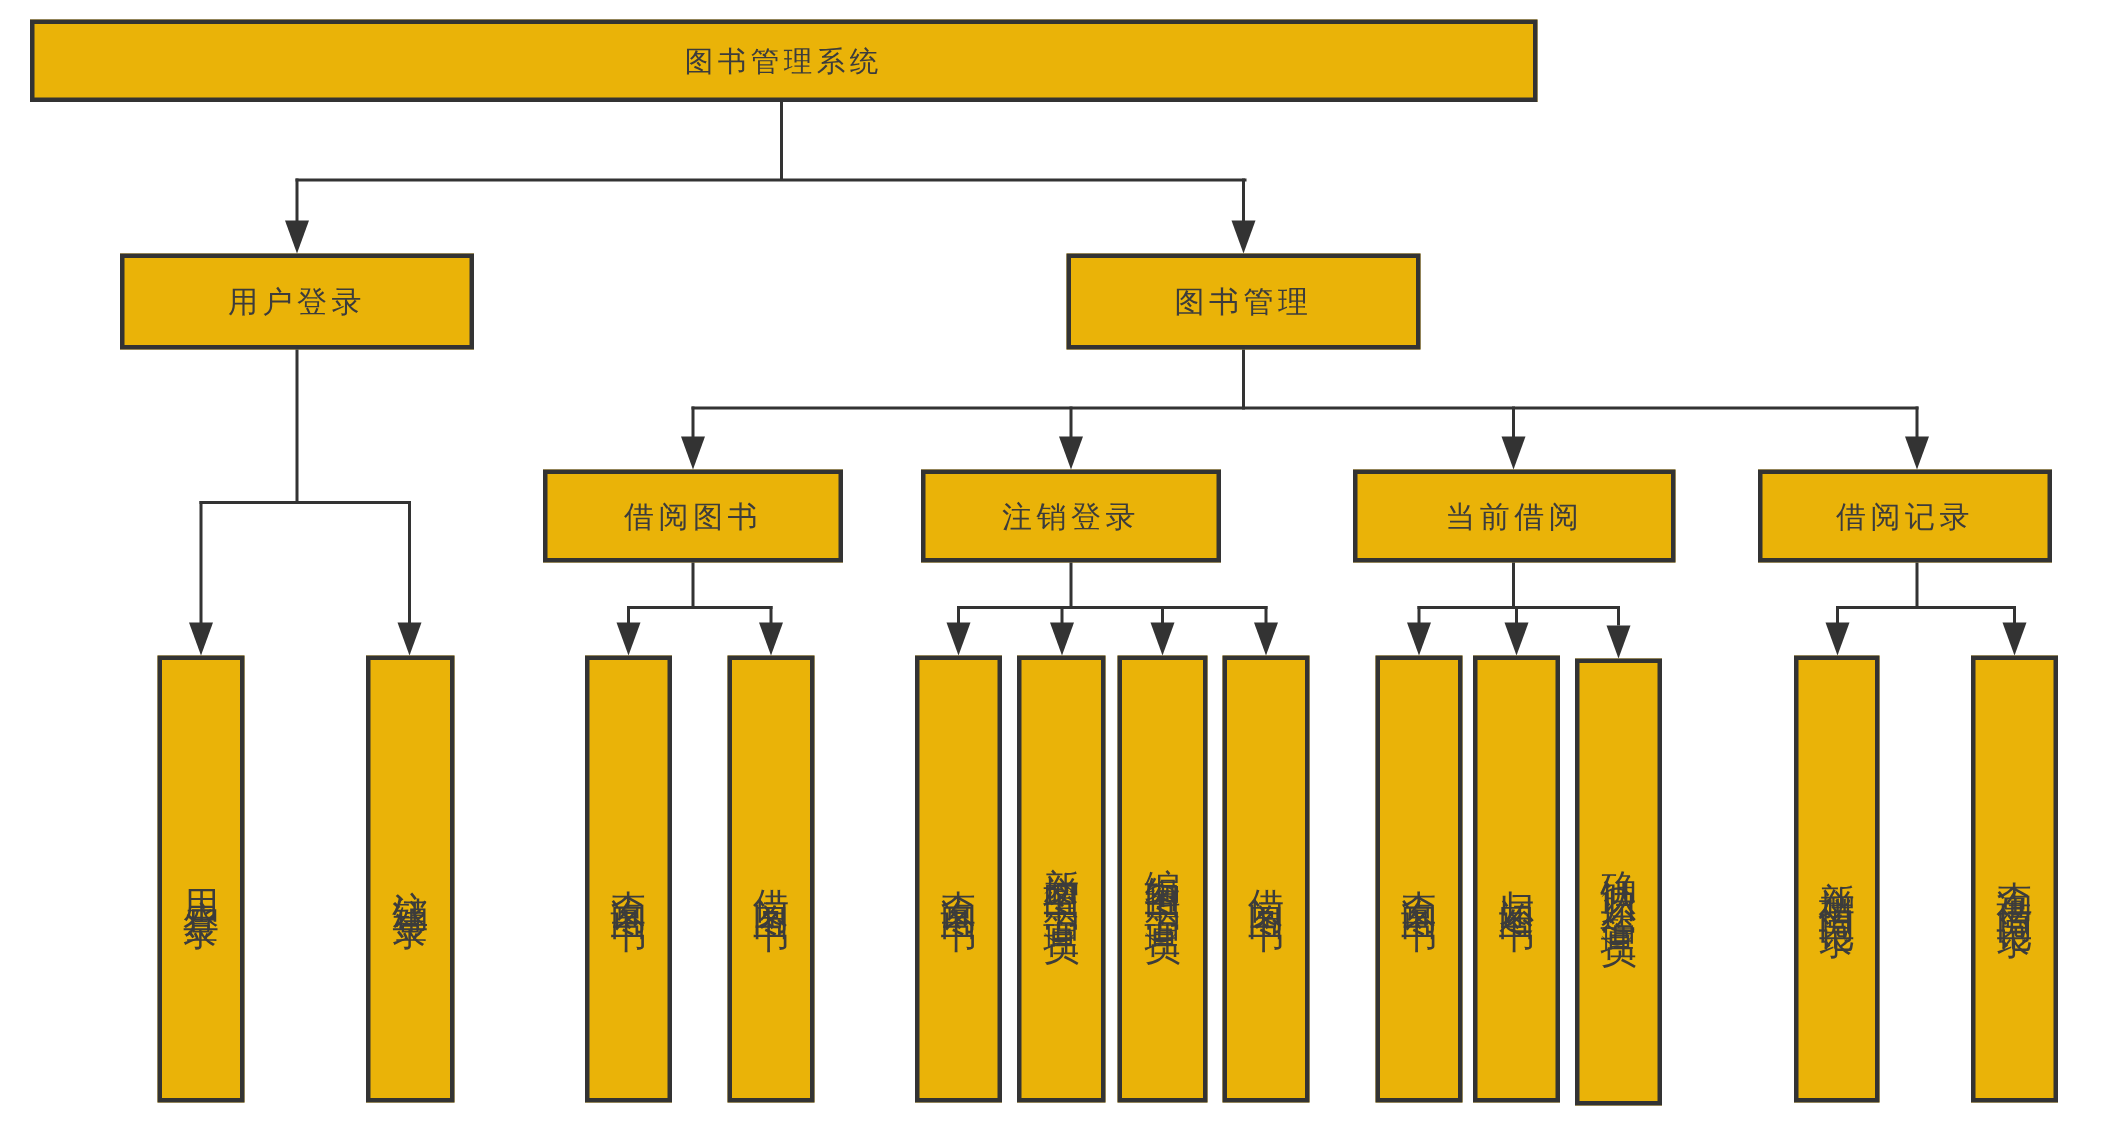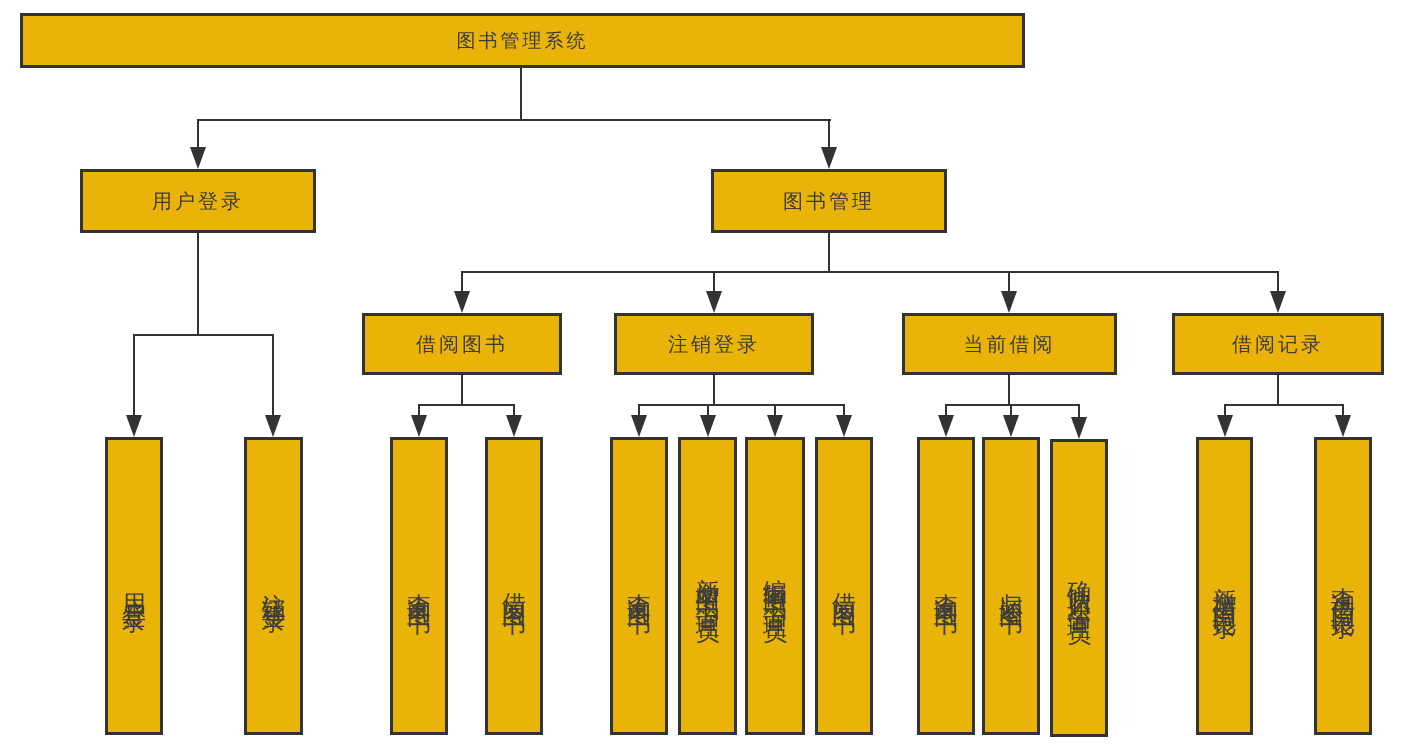--- a/index.html
+++ b/index.html
@@ -66,21 +66,21 @@
 
   <div class="box hbox" style="left:362px;top:313px;width:200px;height:62px;">
     <span>借阅图书</span>
   </div>
   <div class="box hbox" style="left:614px;top:313px;width:200px;height:62px;">
     <span>注销登录</span>
   </div>
   <div class="box hbox" style="left:902px;top:313px;width:215px;height:62px;">
     <span>当前借阅</span>
   </div>
-  <div class="box hbox" style="left:1172px;top:313px;width:212px;height:62px;">
+  <div class="box hbox" style="left:1172px;top:313px;width:196px;height:62px;">
     <span>借阅记录</span>
   </div>
 
   <div class="box vbox" style="left:105px;top:437px;width:58px;height:298px;">
     <span>用户登录</span>
   </div>
   <div class="box vbox" style="left:244px;top:437px;width:59px;height:298px;">
     <span>注销登录</span>
   </div>
 

